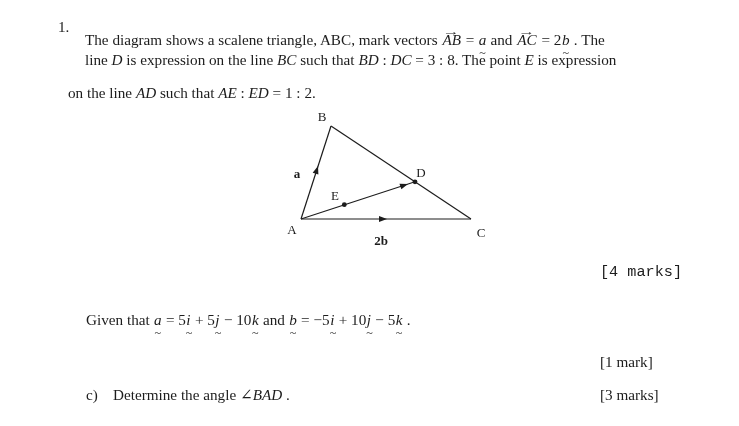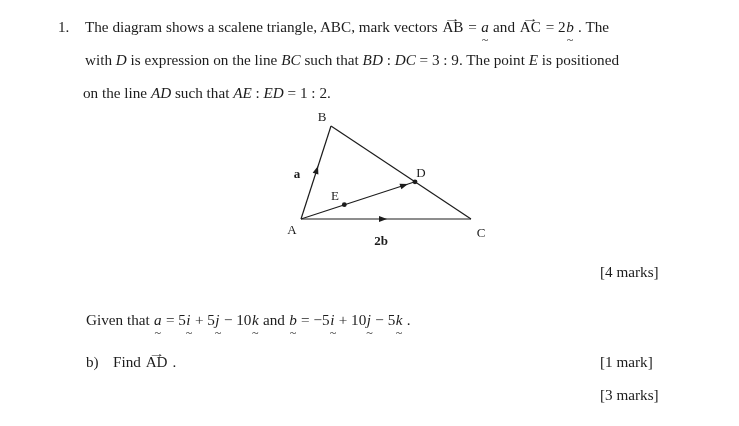--- a/index.html
+++ b/index.html
@@ -13,23 +13,25 @@
     font-size: 15.2px;
     overflow: hidden;
   }
   .abs { position: absolute; }
   .line { position: absolute; white-space: nowrap; line-height: 24px; }
   .plabel { display: inline-block; width: 27px; }
   .marks { position: absolute; left: 600px; white-space: nowrap; line-height: 24px; }
   
   .i  { font-style: italic; }
   .vec {
+    font-style: italic;
     position: relative;
     display: inline-block;
     padding: 0 1px;
+    margin-top: 13px;
   }
   .vec::after {
     content: "\2192";
     position: absolute;
     left: 0; right: 0;
     top: -0.78em;
     font-size: 0.72em;
     font-style: normal;
     text-align: center;
     transform: scaleX(1.55);
@@ -58,22 +60,22 @@
   svg text.bold { font-weight: bold; }
   svg line, svg polygon, svg circle { shape-rendering: geometricPrecision; }
 </style>
 </head>
 <body>
 
 <div id="page">
 
   <div class="line" style="left:58px; top:15px;">1.</div>
   <div class="line" style="left:85px; top:15px;"><span>The diagram shows a scalene triangle, ABC, mark vectors </span><span class="vec">AB</span><span> = </span><span class="ut">a</span><span>  and  </span><span class="vec">AC</span><span> = 2</span><span class="ut">b</span><span> . The</span></div>
-  <div class="line" style="left:85px; top:48px;"><span>with </span><span class="i">D</span><span> is expression on the line </span><span class="i">BC</span><span> such that  </span><span class="i">BD</span><span> : </span><span class="i">DC</span><span> = 3 : 9. The point </span><span class="i">E</span><span> is positioned</span></div>
-  <div class="line" style="left:83px; top:81px;"><span>on the line </span><span class="i">AD</span><span> such that  </span><span class="i">AE</span><span> : </span><span class="i">ED</span><span> = 1 : 2.</span></div>
+  <div class="line" style="left:85px; top:48px;"><span>line </span><span class="i">D</span><span> is expression on the line </span><span class="i">BC</span><span> such that  </span><span class="i">BD</span><span> : </span><span class="i">DC</span><span> = 3 : 8. The point </span><span class="i">E</span><span> is expression</span></div>
+  <div class="line" style="left:68px; top:81px;"><span>on the line </span><span class="i">AD</span><span> such that  </span><span class="i">AE</span><span> : </span><span class="i">ED</span><span> = 1 : 2.</span></div>
 
   <svg class="abs" style="left:280px; top:104px;" width="212" height="146" viewBox="0 0 212 146">
 
     <line x1="21" y1="115" x2="51" y2="22" stroke="#1c1c1c" stroke-width="1.2"></line>
     <line x1="51" y1="22" x2="191" y2="115" stroke="#1c1c1c" stroke-width="1.2"></line>
     <line x1="21" y1="115" x2="191" y2="115" stroke="#1c1c1c" stroke-width="1.2"></line>
 
     <line x1="21" y1="115" x2="135" y2="77.8" stroke="#1c1c1c" stroke-width="1.1"></line>
 
     <polygon points="0,0 -8,3 -8,-3" transform="translate(38,62) rotate(-72.1)" fill="#1c1c1c"></polygon>
@@ -85,24 +87,24 @@
 
     <text x="12" y="130" text-anchor="middle">A</text>
     <text x="42" y="17" text-anchor="middle">B</text>
     <text x="201" y="133" text-anchor="middle">C</text>
     <text x="141" y="73" text-anchor="middle">D</text>
     <text x="55" y="96" text-anchor="middle">E</text>
     <text x="17" y="74" text-anchor="middle" class="bold">a</text>
     <text x="101" y="141" text-anchor="middle" class="bold">2b</text>
   </svg>
 
-  <div class="marks" style="top:260px;">[4 marks]</div>
+  <div class="marks" style="top:260px;font-family:Liberation Mono, monospace;">[4 marks]</div>
 
   <div class="line" style="left:86px; top:308px;"><span>Given that </span><span class="ut">a</span><span> = 5</span><span class="ut">i</span><span> + 5</span><span class="ut">j</span><span> − 10</span><span class="ut">k</span><span>  and </span><span class="ut">b</span><span> = −5</span><span class="ut">i</span><span> + 10</span><span class="ut">j</span><span> − 5</span><span class="ut">k</span><span> .</span></div>
 
-  <div class="line" style="left:86px; top:350px;">
-    <span class="plabel">b)</span><span><span>Find </span><span class="vec">AD</span><span> .</span></span>
-  </div>
   <div class="marks" style="top:350px;">[1 mark]</div>
 
+  <div class="line" style="left:86px; top:383px;">
+    <span class="plabel">c)</span><span><span>Determine the angle  ∠</span><span class="i">BAD</span><span> .</span></span>
+  </div>
   <div class="marks" style="top:383px;">[3 marks]</div>
 
 </div>
 
 </body></html>

